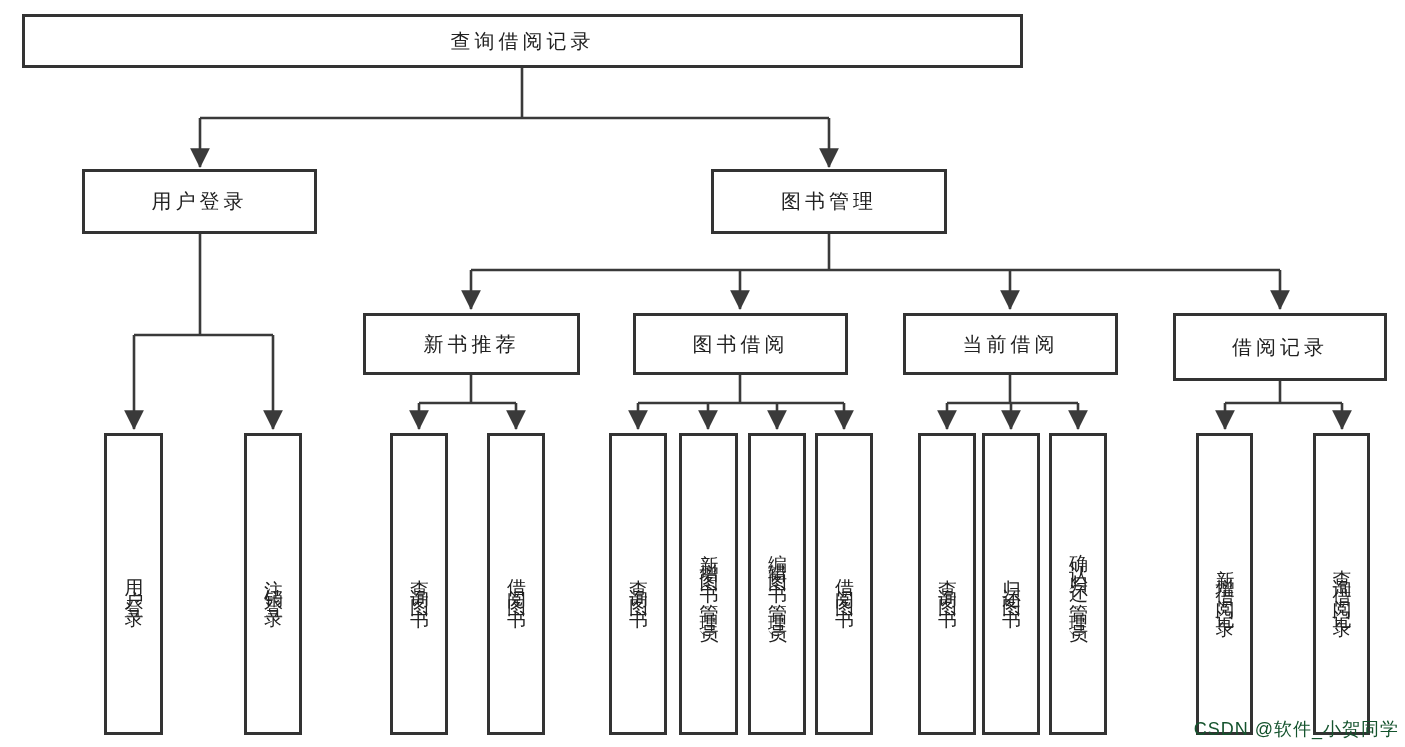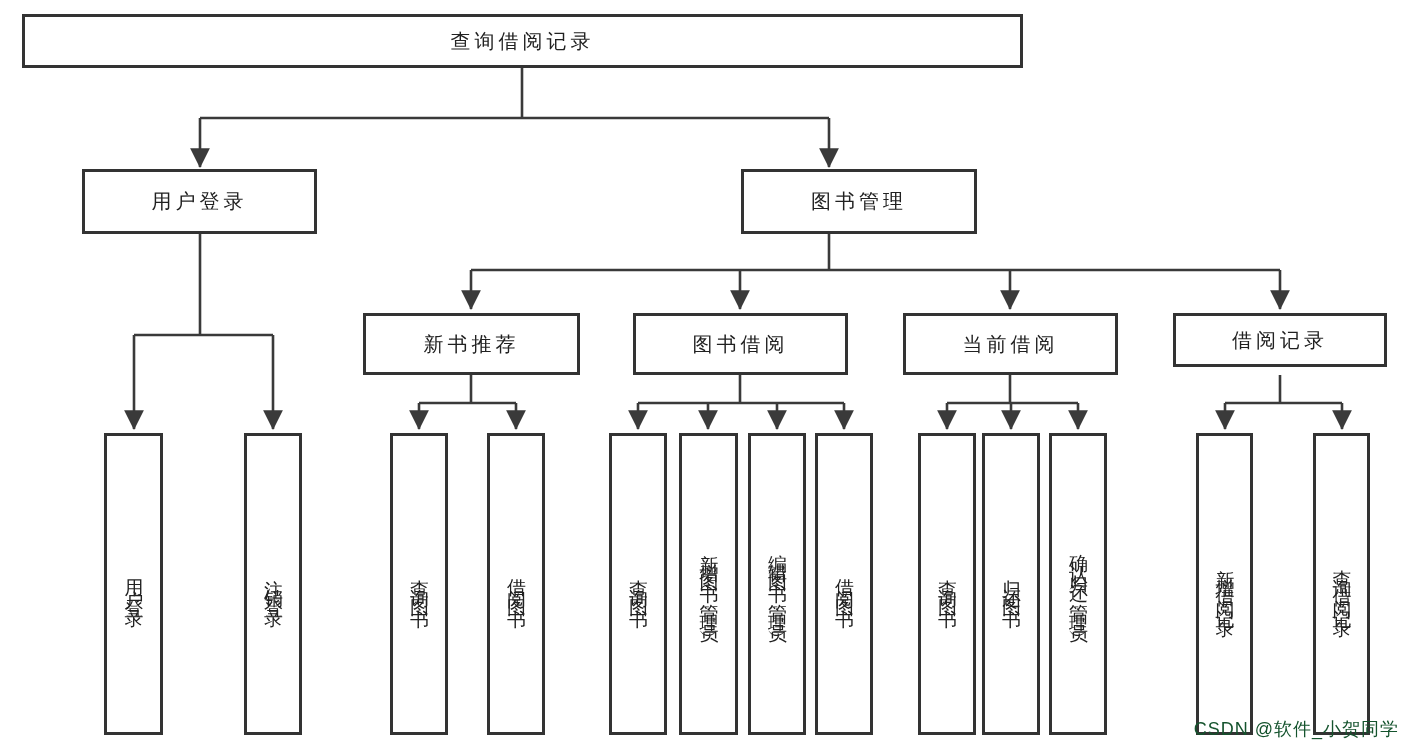--- a/index.html
+++ b/index.html
@@ -80,34 +80,34 @@
     </g>
   </svg>
 
   <div class="node" style="left:22px;top:14px;width:1001px;height:54px;">
     <span class="hlbl">查询借阅记录</span>
   </div>
 
   <div class="node" style="left:82px;top:169px;width:235px;height:65px;">
     <span class="hlbl">用户登录</span>
   </div>
-  <div class="node" style="left:711px;top:169px;width:236px;height:65px;margin-left:30px;">
+  <div class="node" style="left:711px;top:169px;width:236px;height:65px;">
     <span class="hlbl">图书管理</span>
   </div>
 
   <div class="node" style="left:633px;top:313px;width:215px;height:62px;">
     <span class="hlbl">图书借阅</span>
   </div>
   <div class="node" style="left:363px;top:313px;width:217px;height:62px;">
     <span class="hlbl">新书推荐</span>
   </div>
   <div class="node" style="left:903px;top:313px;width:215px;height:62px;align-items:center;">
     <span class="hlbl">当前借阅</span>
   </div>
-  <div class="node" style="left:1173px;top:313px;width:214px;height:54px;">
+  <div class="node" style="left:1173px;top:313px;width:214px;height:68px;">
     <span class="hlbl">借阅记录</span>
   </div>
 
   <div class="node" style="left:104px;top:433px;width:59px;height:302px;">
     <span class="vlbl">用户登录</span>
   </div>
   <div class="node" style="left:244px;top:433px;width:58px;height:302px;">
     <span class="vlbl">注销登录</span>
   </div>
 

